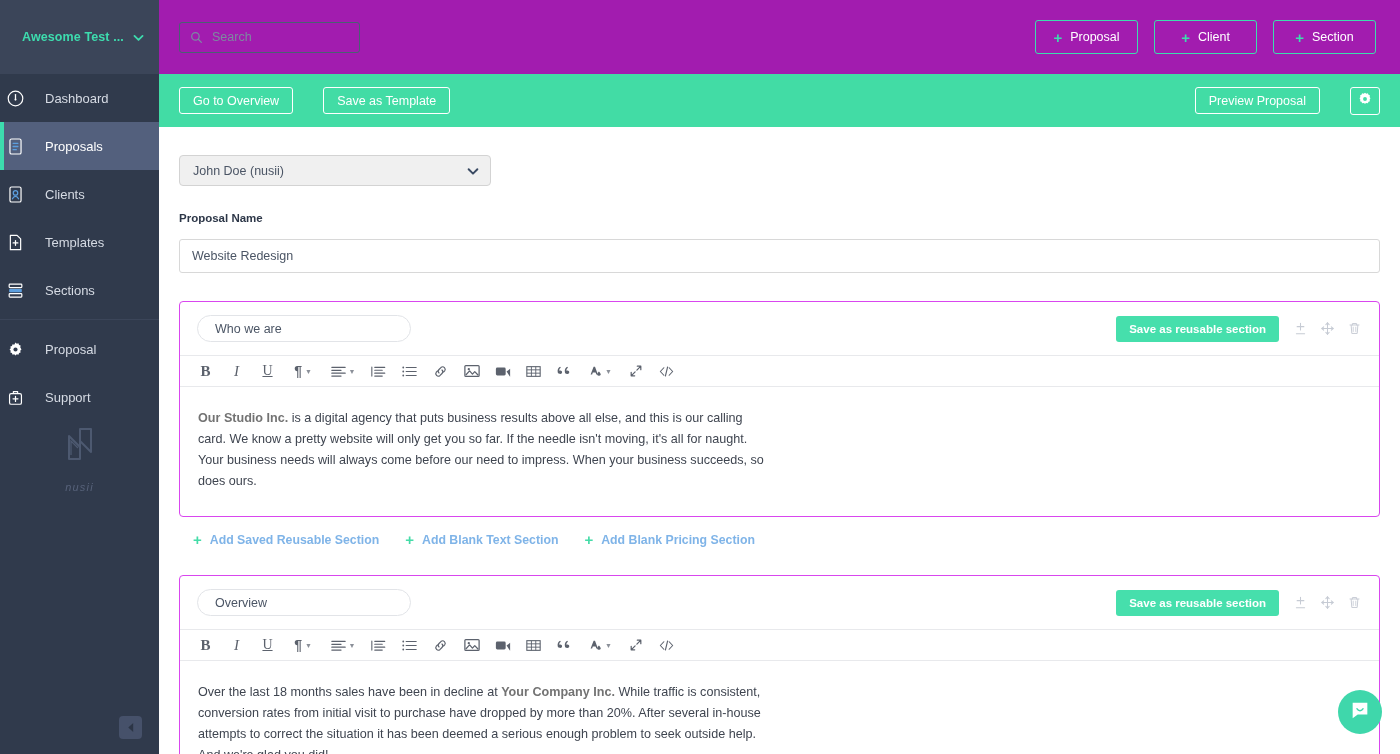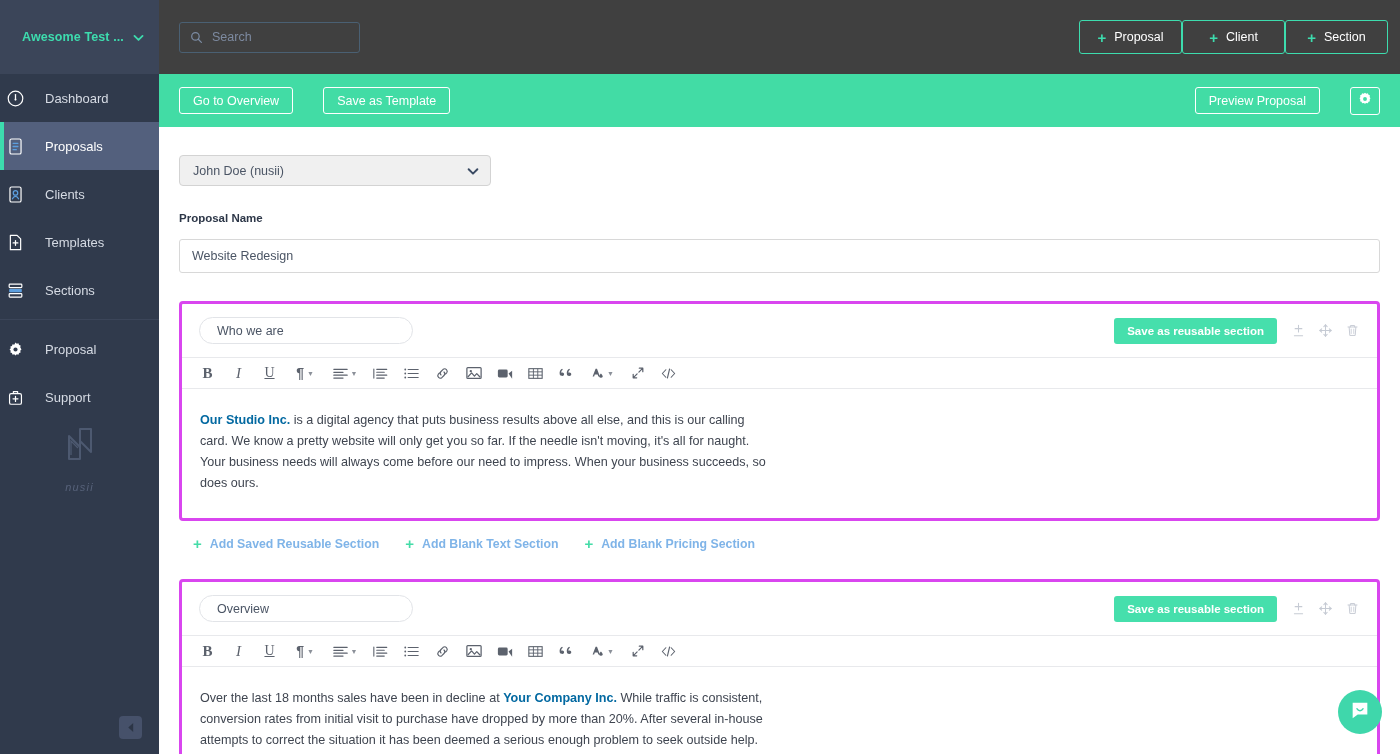--- a/index.html
+++ b/index.html
@@ -63,24 +63,24 @@
     width: 23px; height: 23px; border-radius: 4px;
     background: #46516a;
     display: flex; align-items: center; justify-content: center;
     cursor: pointer;
   }
 
   
   .right { flex: 1 1 auto; display: flex; flex-direction: column; min-width: 0; }
 
   .topbar {
-    height: 74px; background: #404040;
-    display: flex; align-items: center;
-    padding: 0 12px 0 20px;
-    gap: 0;
+    height: 74px; background: #a21caf;
+    display: flex; align-items: center;
+    padding: 0 24px 0 20px;
+    gap: 16px;
     flex: 0 0 74px;
   }
   .search-box {
     width: 181px; height: 31px;
     border: 1px solid #4a6073;
     border-radius: 3px;
     display: flex; align-items: center;
     padding: 0 10px; gap: 9px;
     background: transparent;
   }
@@ -157,21 +157,21 @@
     border: 1px solid #d8d8d8; border-radius: 3px;
     padding: 0 12px;
     font-size: 12.5px; color: #4b5565;
     font-family: "Liberation Sans", sans-serif;
     outline: none;
   }
 
   
   .section-card {
     margin-top: 28px;
-    border: 3px solid #d946ef;
+    border: 1px solid #d946ef;
     border-radius: 4px;
     background: #ffffff;
   }
   .section-head {
     height: 53px;
     display: flex; align-items: center;
     padding: 0 0 0 17px;
   }
   .sec-title-pill {
     width: 214px; height: 27px;
@@ -215,21 +215,21 @@
   .tb .mini-caret { color: #8b9099; font-size: 7px; line-height: 1; }
 
   .editor-body {
     padding: 21px 18px 24px 18px;
     min-height: 120px;
   }
   .editor-body p {
     font-size: 12.6px; line-height: 21px; color: #3f4550;
     max-width: 575px;
   }
-  .editor-body b { font-weight: bold; color: #0369a1; }
+  .editor-body b { font-weight: bold; color: #737373; }
 
   .add-row {
     display: flex; align-items: center;
     gap: 26px;
     padding: 15px 0 0 14px;
   }
   .add-link {
     display: inline-flex; align-items: center; gap: 8px;
     color: #7fb4e8; font-size: 12.3px; font-weight: bold;
     cursor: pointer;

